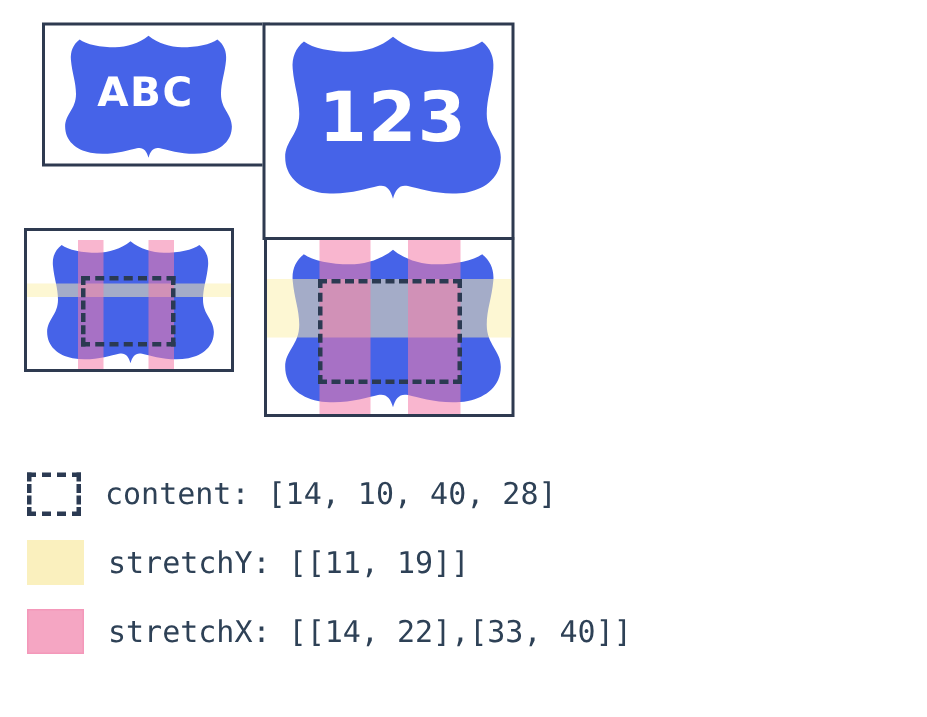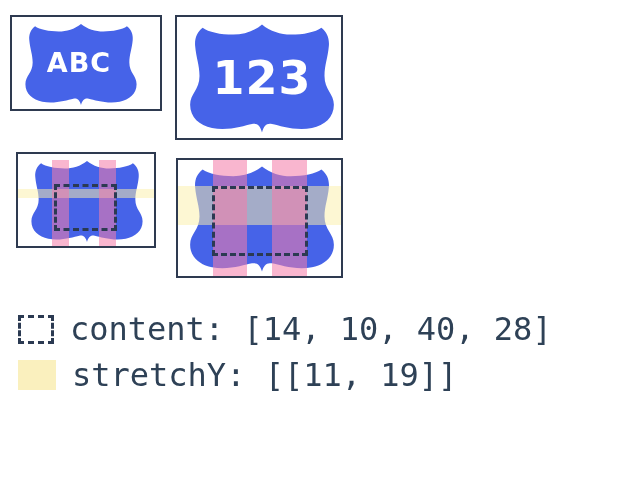--- a/index.html
+++ b/index.html
@@ -51,43 +51,43 @@
   .swatch-dashed{
     width:36px;height:29px;
     background:#fff;
     border:3px dashed var(--dash);
   }
   .swatch-yellow{background:var(--legendYellow);}
   .swatch-pink{background:var(--legendPink);border:1px solid rgba(244,125,170,0.35);}
   .legend-label{
     margin-left:16px;
     font-family:"DejaVu Sans Mono","Liberation Mono",monospace;
-    font-size:32px;
+    font-size:20px;
     line-height:1;
     color:var(--text);
     white-space:pre;
   }
 </style>
 </head>
 <body>
 
 <div class="stage">
 
-  <div class="sprite-box" style="left:10px;top:15px;width:152px;height:96px;">
+  <div class="sprite-box" style="left:28px;top:15px;width:152px;height:96px;">
     <div class="sprite-canvas">
       <div class="shield" style="left:11px;top:5px;width:116px;height:85px;">
         <svg viewBox="0 0 120 90" preserveAspectRatio="none" aria-hidden="true">
           <path class="shield-path" d="M 60 2 C 53.5 7.5 45 10 37 10 C 27 10 17 8 12.5 4.5 C 8 8 6 13 6.5 19 C 7.3 28.5 10 34.5 10 43 C 10 54 2.5 57 2.5 66 C 2.5 76 10 82.5 20 84.5 C 33 87 45.5 82.7 52 81.3 C 56.5 80.4 58.6 83 60 88 C 61.4 83 63.5 80.4 68 81.3 C 74.5 82.7 87 87 100 84.5 C 110 82.5 117.5 76 117.5 66 C 117.5 57 110 54 110 43 C 110 34.5 112.7 28.5 113.5 19 C 114 13 112 8 107.5 4.5 C 103 8 93 10 83 10 C 75 10 66.5 7.5 60 2 Z"></path>
         </svg>
       </div>
       <span class="shield-label label-small" style="left:67px;top:46px;">ABC</span>
     </div>
   </div>
 
-  <div class="sprite-box" style="left:175px;top:15px;width:168px;height:125px;">
+  <div class="sprite-box" style="left:175px;top:15px;width:168px;height:145px;">
     <div class="sprite-canvas">
       <div class="shield" style="left:10px;top:5px;width:150px;height:113px;">
         <svg viewBox="0 0 120 90" preserveAspectRatio="none" aria-hidden="true">
           <path class="shield-path" d="M 60 2 C 53.5 7.5 45 10 37 10 C 27 10 17 8 12.5 4.5 C 8 8 6 13 6.5 19 C 7.3 28.5 10 34.5 10 43 C 10 54 2.5 57 2.5 66 C 2.5 76 10 82.5 20 84.5 C 33 87 45.5 82.7 52 81.3 C 56.5 80.4 58.6 83 60 88 C 61.4 83 63.5 80.4 68 81.3 C 74.5 82.7 87 87 100 84.5 C 110 82.5 117.5 76 117.5 66 C 117.5 57 110 54 110 43 C 110 34.5 112.7 28.5 113.5 19 C 114 13 112 8 107.5 4.5 C 103 8 93 10 83 10 C 75 10 66.5 7.5 60 2 Z"></path>
         </svg>
       </div>
       <span class="shield-label label-large" style="left:85px;top:62px;">123</span>
     </div>
   </div>
 
@@ -121,15 +121,19 @@
 
   <div class="legend">
     <div class="legend-row">
       <span class="swatch swatch-dashed"></span>
       <span class="legend-label">content: [14, 10, 40, 28]</span>
     </div>
     <div class="legend-row">
       <span class="swatch swatch-yellow"></span>
       <span class="legend-label">stretchY: [[11, 19]]</span>
     </div>
+    <div class="legend-row">
+      <span class="swatch swatch-pink"></span>
+      <span class="legend-label">stretchX: [[14, 22],[33, 40]]</span>
+    </div>
   </div>
 
 </div>
 
 </body></html>

